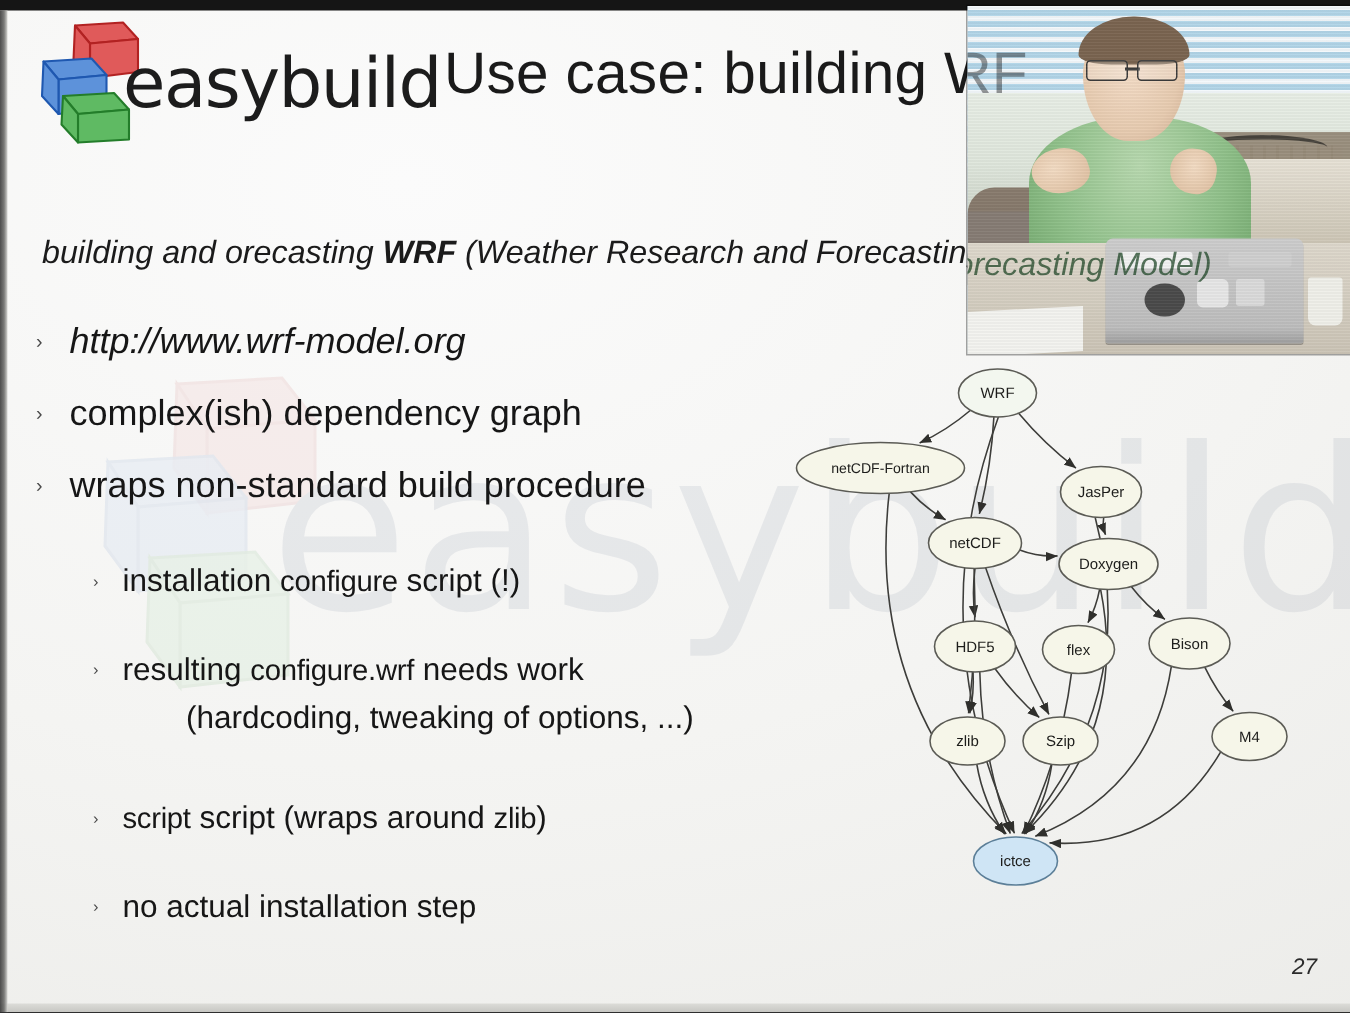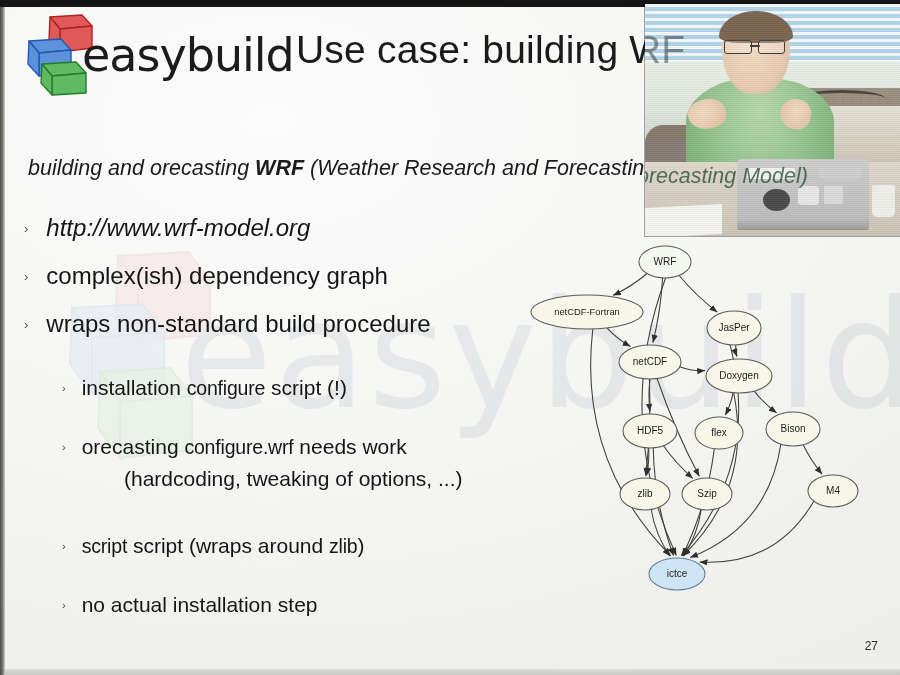--- a/index.html
+++ b/index.html
@@ -147,22 +147,23 @@
   #s2b{ left: 124px; top: 467px; }
   #s3 { left: 62px;  top: 534px; }
   #s4 { left: 62px;  top: 593px; }
 
   #b1 .bullet-text { font-style: italic; }
 
   
   #pagenum {
     position: absolute;
     right: 22px; bottom: 22px;
-    font-size: 12px;
+    font-size: 15px;
     color: #2b2b2b;
+    font-style: italic;
   }
 
   
   #graph {
     position: absolute;
     left: 525px; top: 236px;
     width: 375px; height: 370px;
   }
   #graph svg { display: block; }
 
@@ -383,21 +384,21 @@
         <span class="bullet-text"><span>wraps </span><b>non-standard build procedure</b></span>
       </div>
 
       <div class="bullet lvl2" id="s1">
         <span class="marker">›</span>
         <span class="bullet-text"><span>installation </span><span class="mono">configure</span><span> script (!)</span></span>
       </div>
 
       <div class="bullet lvl2" id="s2">
         <span class="marker">›</span>
-        <span class="bullet-text"><span>orecasting </span><span class="mono">configure.wrf</span><span> needs work</span></span>
+        <span class="bullet-text"><span>resulting </span><span class="mono">configure.wrf</span><span> needs work</span></span>
       </div>
 
       <div class="cont-line" id="s2b">(hardcoding, tweaking of options, ...)</div>
 
       <div class="bullet lvl2" id="s3">
         <span class="marker">›</span>
         <span class="bullet-text"><span class="mono">script</span><span> script (wraps around </span><span class="mono">zlib</span><span>)</span></span>
       </div>
 
       <div class="bullet lvl2" id="s4">

